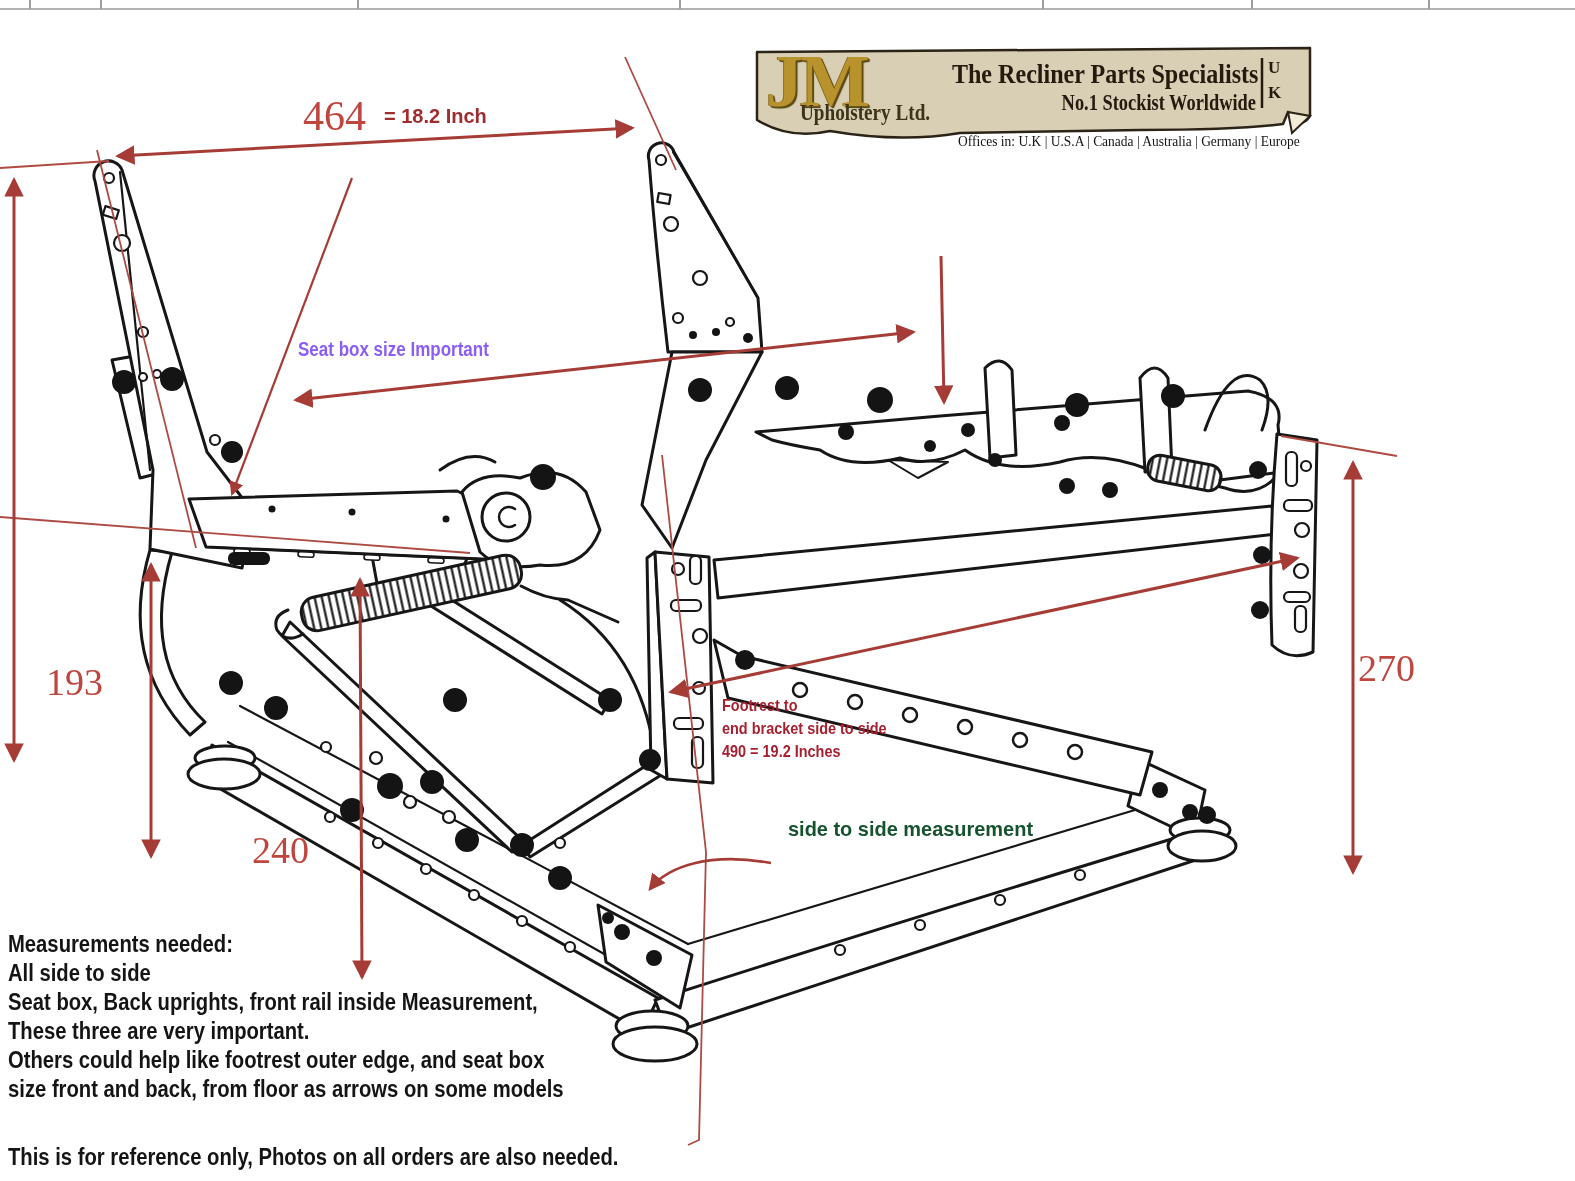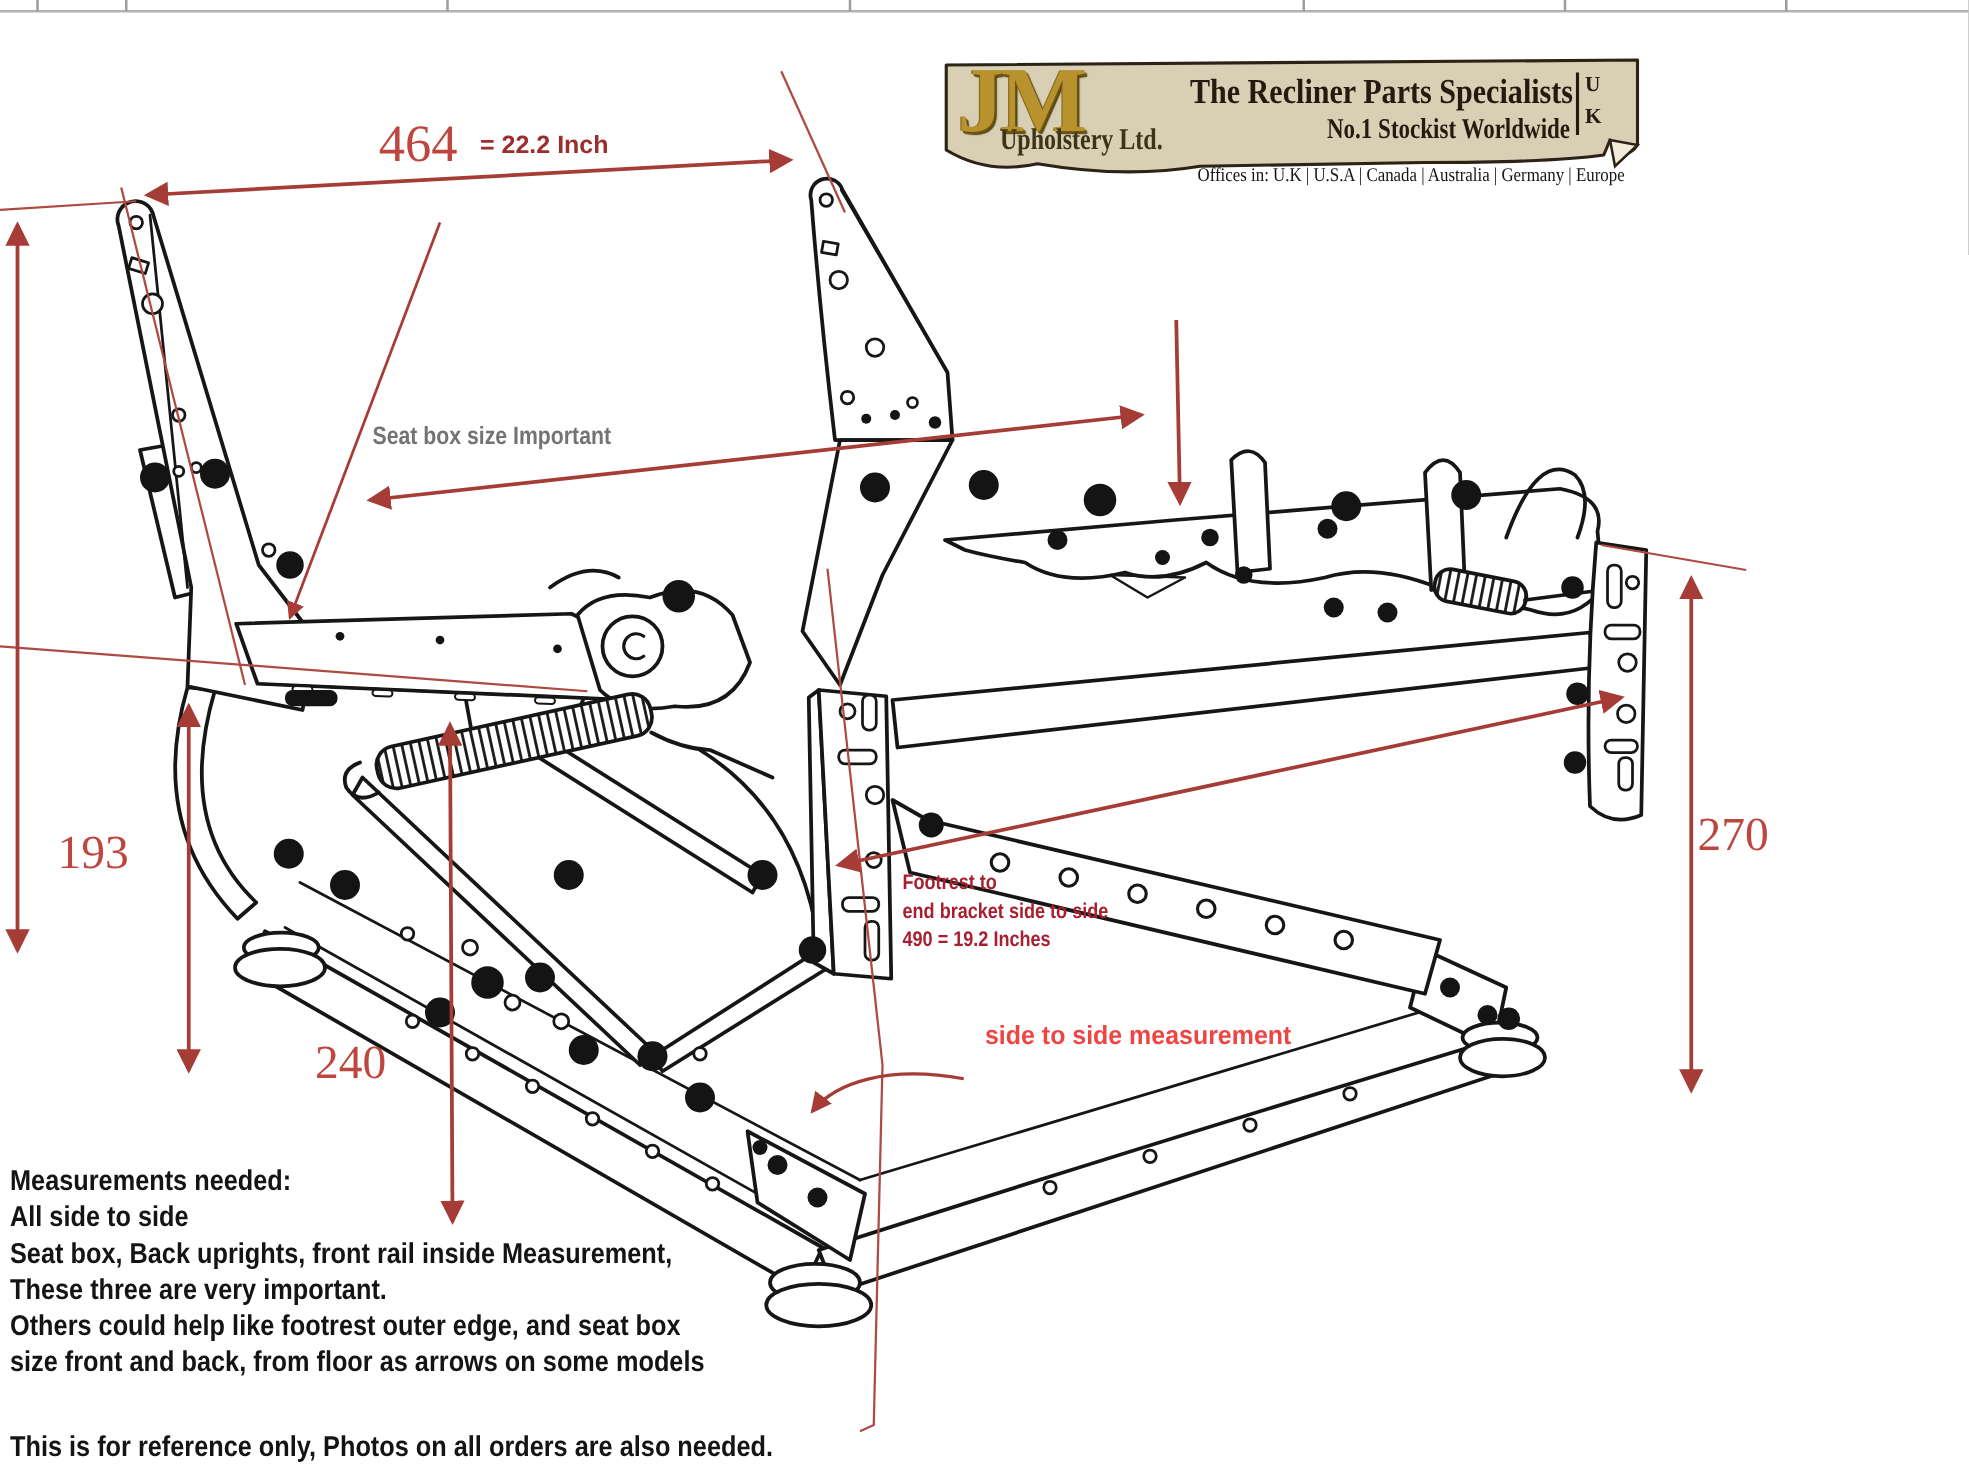--- a/index.html
+++ b/index.html
@@ -12,21 +12,21 @@
   .grid-tick{position:absolute;top:0;width:2px;height:9px;background:#9d9d9d;}
   
   .banner-text{color:#241a0e;font-family:"Liberation Serif",serif;font-weight:bold;white-space:nowrap;}
   .jm{font-size:74px;line-height:70px;color:#b8922c;letter-spacing:-3px;
       text-shadow:1px 1px 0 #6d5512, -1px 0 0 #8a6d1a, 2px 2px 1px #4c3c0c;text-align:center;}
   .condL{display:inline-block;transform-origin:left center;}
   .condR{display:inline-block;transform-origin:right center;}
   
   .num{font-family:Liberation Serif, serif;color:#bf463f;white-space:nowrap;}
   .redbold{font-weight:bold;color:#a8202f;white-space:nowrap;}
-  .blackbold{font-weight:bold;color:#737373;white-space:nowrap;}
+  .blackbold{font-weight:bold;color:#8b5cf6;white-space:nowrap;}
   .noteline{font-weight:bold;color:#141414;font-size:23px;line-height:29px;white-space:nowrap;
             transform:scaleX(0.88);transform-origin:left top;}
 </style>
 </head>
 <body>
 
 <div class="canvas">
 
   <div>
     <div class="grid-hline"></div>
@@ -303,36 +303,36 @@
   <div class="abs banner-text" style="right:317px;top:58px;font-size:28px">
     <span class="condR" style="transform:scaleX(0.86)">The Recliner Parts Specialists</span></div>
   <div class="abs banner-text" style="right:319px;top:90px;font-size:23px">
     <span class="condR" style="transform:scaleX(0.8)">No.1 Stockist Worldwide</span></div>
   <div class="abs banner-text" style="left:1268px;top:58px;font-size:17px">U</div>
   <div class="abs banner-text" style="left:1268px;top:83px;font-size:17px">K</div>
   <div class="abs" style="left:958px;top:132px;font-family:'Liberation Serif',serif;font-size:15.5px;color:#141414;white-space:nowrap">
     <span class="condL" style="transform:scaleX(0.87)">Offices in:  U.K | U.S.A | Canada | Australia | Germany | Europe</span></div>
 
   <div class="abs num" style="left:303px;top:92px;font-size:42px">464</div>
-  <div class="abs redbold" style="left:384px;top:105px;font-size:20px;color:#9e2d2d">= 22.2 Inch</div>
+  <div class="abs redbold" style="left:384px;top:105px;font-size:20px;color:#9e2d2d">= 18.2 Inch</div>
 
   <div class="abs blackbold" style="left:298px;top:338px;font-size:20px">
     <span class="condL" style="transform:scaleX(0.85)">Seat box size Important</span></div>
 
   <div class="abs num" style="left:46px;top:660px;font-size:38px">193</div>
   <div class="abs num" style="left:252px;top:828px;font-size:38px">240</div>
   <div class="abs num" style="left:1358px;top:646px;font-size:38px">270</div>
 
   <div class="abs redbold" style="left:722px;top:694px;font-size:17px;line-height:23px">
     <div><span class="condL" style="transform:scaleX(0.85)">Footrest to</span></div>
     <div><span class="condL" style="transform:scaleX(0.85)">end bracket side to side</span></div>
     <div><span class="condL" style="transform:scaleX(0.85)">490 = 19.2 Inches</span></div>
   </div>
 
-  <div class="abs redbold" style="left:788px;top:814px;font-size:21px;line-height:30px;color:#ef4444">
+  <div class="abs redbold" style="left:788px;top:814px;font-size:21px;line-height:30px;color:#14532d">
     <div><span class="condL" style="transform:scaleX(0.95)">side to side measurement</span></div>
   </div>
 
   <div class="abs" style="left:8px;top:930px">
     <div class="noteline">Measurements needed:</div>
     <div class="noteline">All side to side</div>
     <div class="noteline">Seat box, Back uprights, front rail inside Measurement,</div>
     <div class="noteline">These three are very important.</div>
     <div class="noteline">Others could help like footrest outer edge, and seat box</div>
     <div class="noteline">size front and back, from floor as arrows on some models</div>

